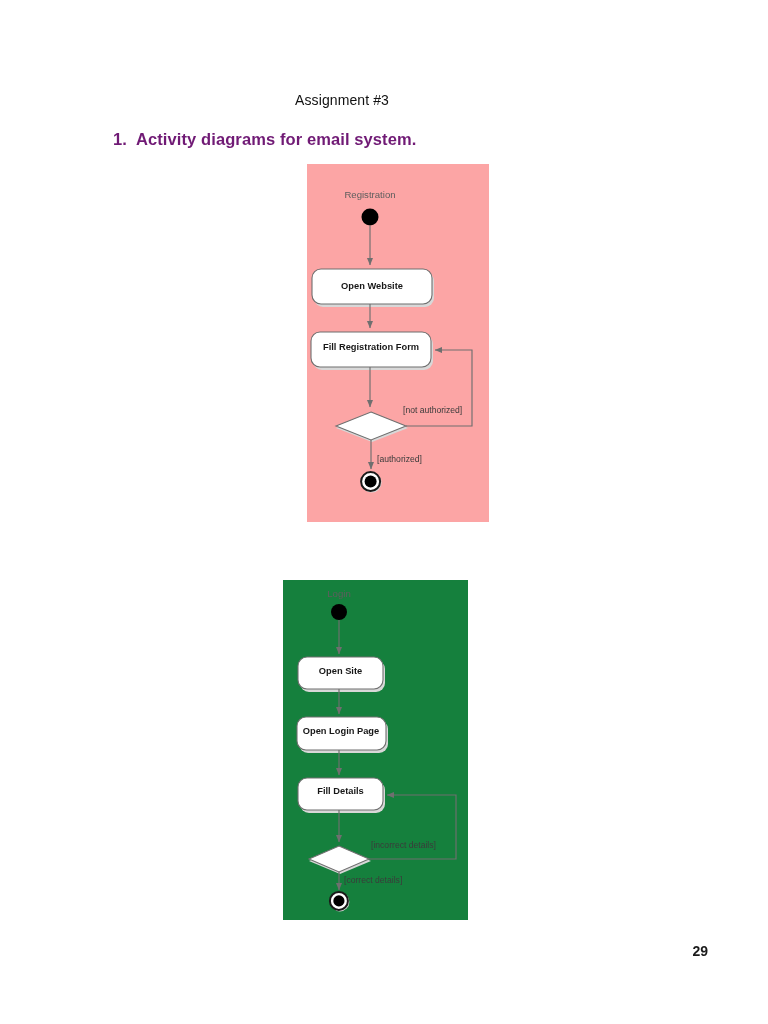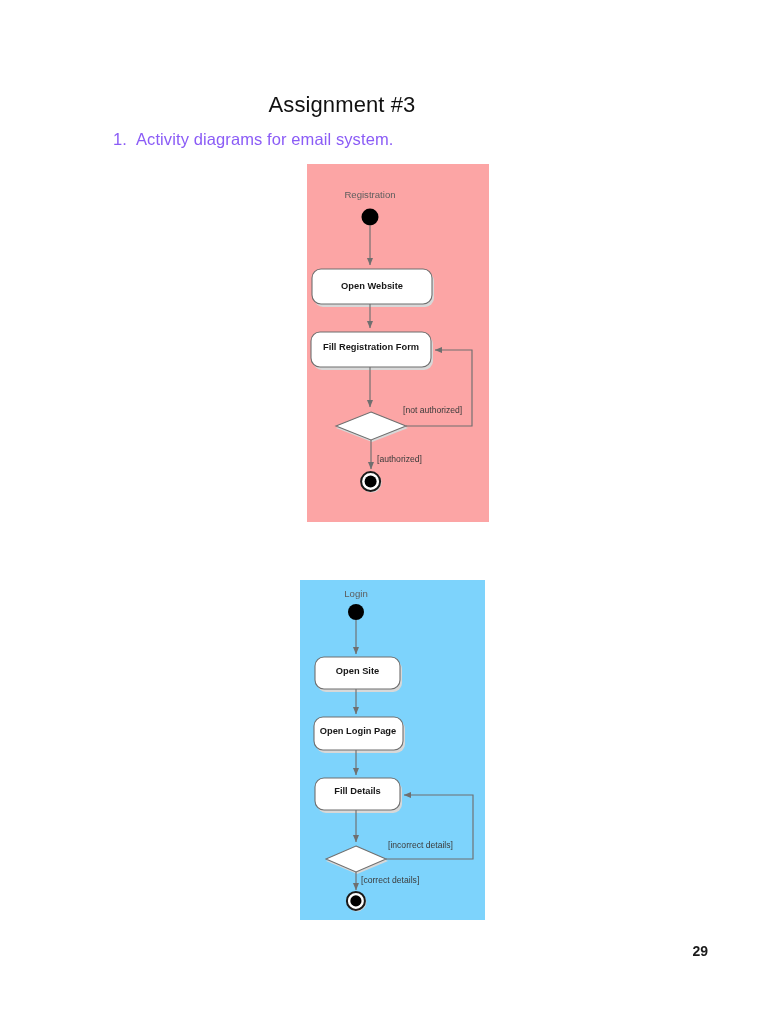--- a/index.html
+++ b/index.html
@@ -22,55 +22,55 @@
     background: #ffffff;
   }
 
   
   .doc-title {
     position: absolute;
     top: 92px;
     left: 0;
     width: 684px;
     text-align: center;
-    font-size: 22px;
+    font-size: 14px;
     font-weight: 400;
     letter-spacing: 0.1px;
     color: #111111;
   }
   .doc-item {
     position: absolute;
     top: 130px;
     left: 113px;
     font-size: 16.5px;
-    font-weight: 400;
+    font-weight: 700;
     letter-spacing: 0.1px;
-    color: #8b5cf6;
+    color: #701a75;
     white-space: nowrap;
   }
   .doc-item .num { margin-right: 9px; }
 
   
   .figure {
     position: absolute;
   }
   #figure-registration {
     left: 307px;
     top: 164px;
     width: 182px;
     height: 358px;
     background: #fca5a5;
     text-decoration: underline;
   }
   #figure-login {
-    left: 300px;
+    left: 283px;
     top: 580px;
     width: 185px;
     height: 340px;
-    background: #7dd3fc;
+    background: #15803d;
     text-decoration: underline;
   }
   .figure svg {
     display: block;
   }
 
   
   .nodebox {
     fill: #ffffff;
     stroke: #6f6f6f;

